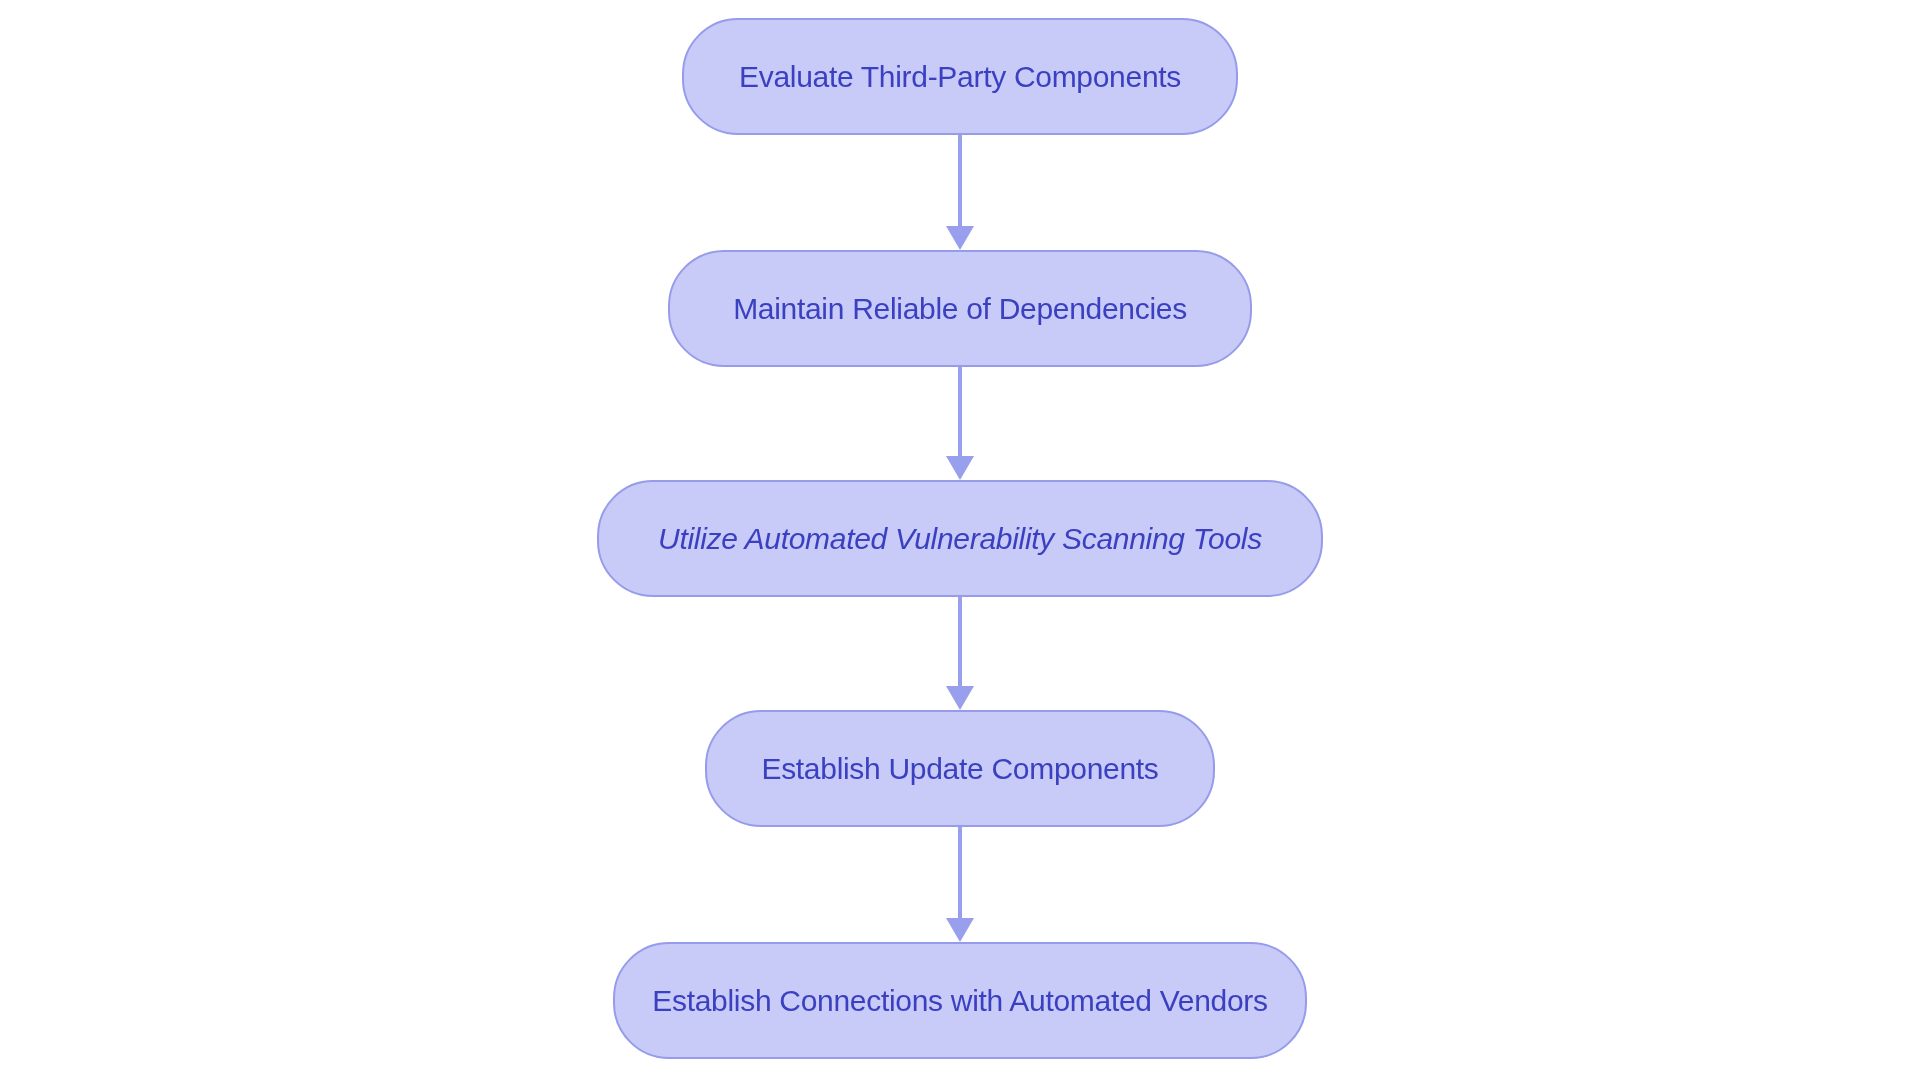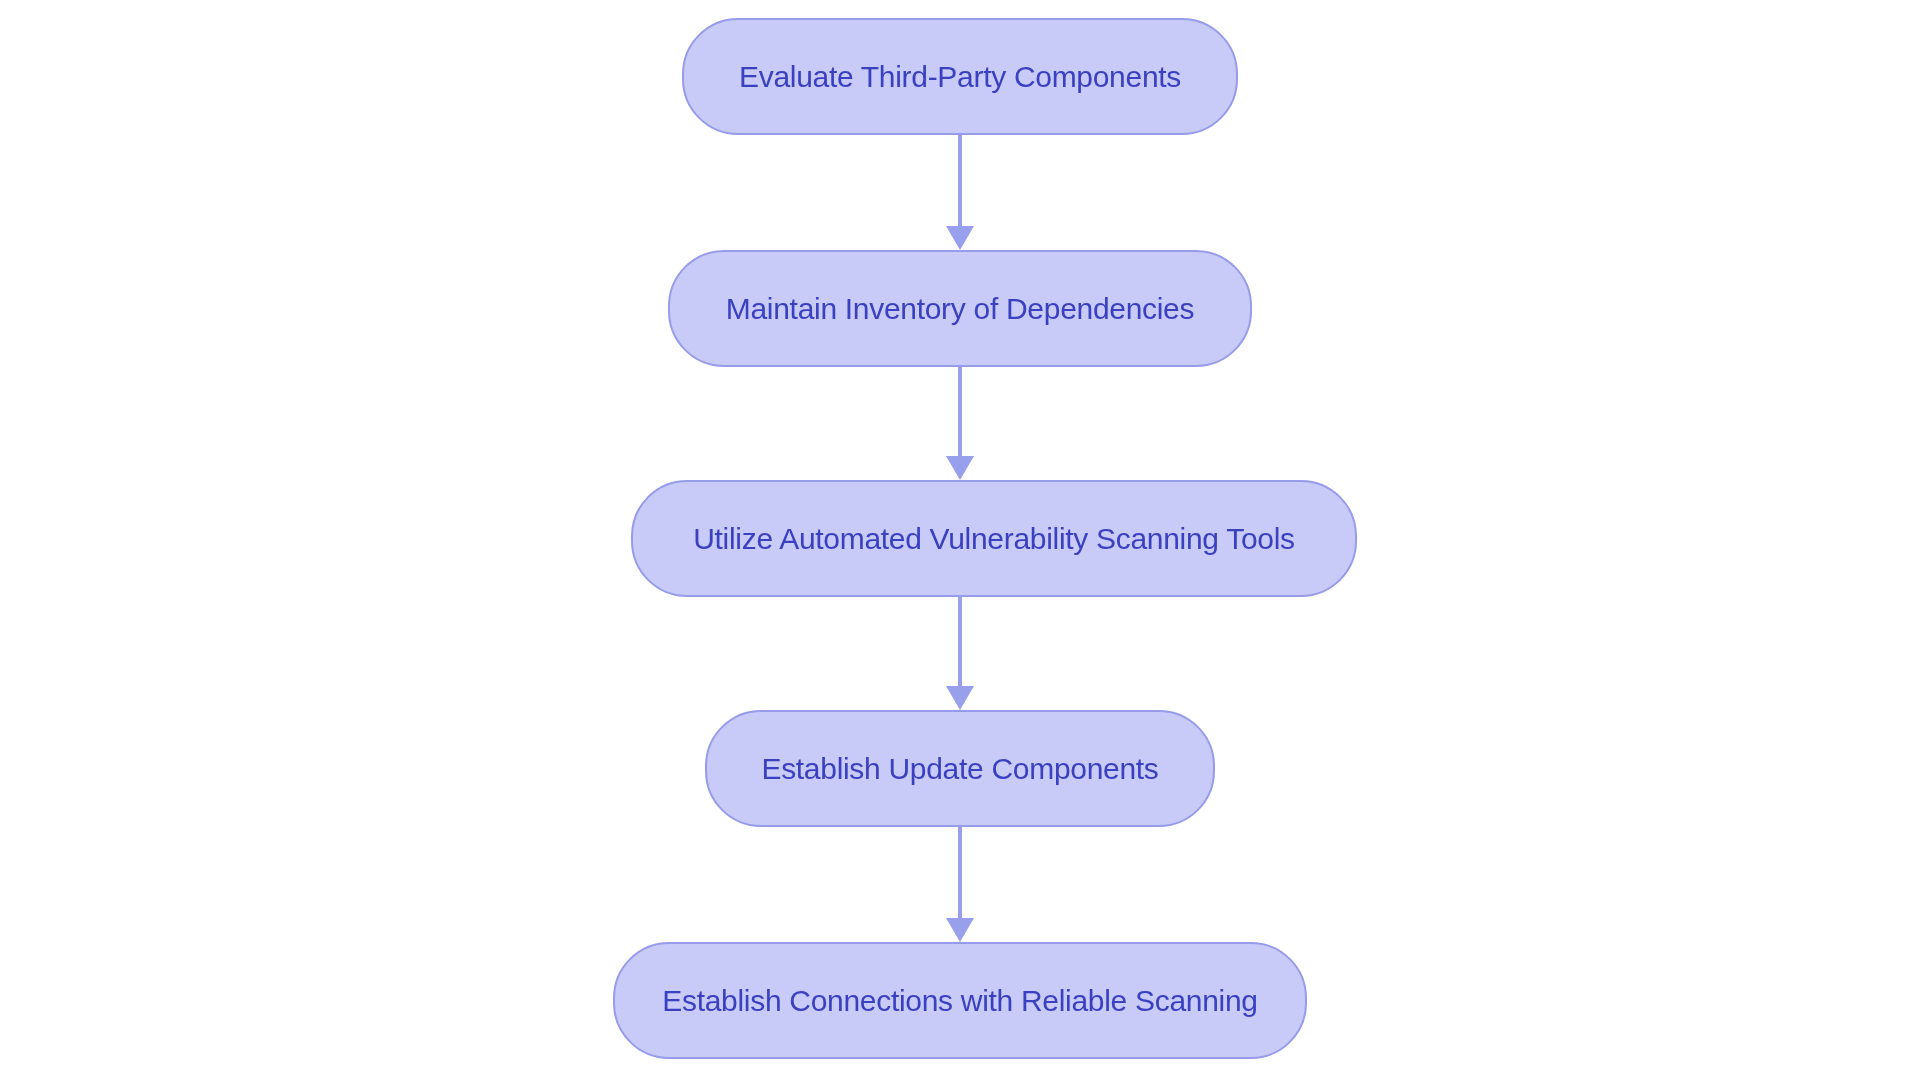--- a/index.html
+++ b/index.html
@@ -32,21 +32,21 @@
   }
   .flow-node .node-label{
     font-size:30px;
     letter-spacing:-0.3px;
     color:var(--node-text);
     white-space:nowrap;
     text-align:center;
   }
   .node-1{top:18px;  left:682px; width:556px;}
   .node-2{top:250px; left:668px; width:584px;}
-  .node-3{top:480px; left:631px; width:726px;}
+  .node-3{top:480px; left:597px; width:726px;font-style:italic;}
   .node-4{top:710px; left:705px; width:510px;}
   .node-5{top:942px; left:613px; width:694px;}
 
   .flow-arrow{
     position:absolute;
     left:946px;           
     width:28px;
     display:flex;
     flex-direction:column;
     align-items:center;
@@ -77,21 +77,21 @@
   <div class="flow-node node-1">
     <span class="node-label">Evaluate Third-Party Components</span>
   </div>
 
   <div class="flow-arrow arrow-1">
     <div class="arrow-line"></div>
     <div class="arrow-head"></div>
   </div>
 
   <div class="flow-node node-2">
-    <span class="node-label">Maintain Inventory of Dependencies</span>
+    <span class="node-label">Maintain Reliable of Dependencies</span>
   </div>
 
   <div class="flow-arrow arrow-2">
     <div class="arrow-line"></div>
     <div class="arrow-head"></div>
   </div>
 
   <div class="flow-node node-3">
     <span class="node-label">Utilize Automated Vulnerability Scanning Tools</span>
   </div>
@@ -104,16 +104,16 @@
   <div class="flow-node node-4">
     <span class="node-label">Establish Update Components</span>
   </div>
 
   <div class="flow-arrow arrow-4">
     <div class="arrow-line"></div>
     <div class="arrow-head"></div>
   </div>
 
   <div class="flow-node node-5">
-    <span class="node-label">Establish Connections with Reliable Scanning</span>
+    <span class="node-label">Establish Connections with Automated Vendors</span>
   </div>
 
 </div>
 
 </body></html>

